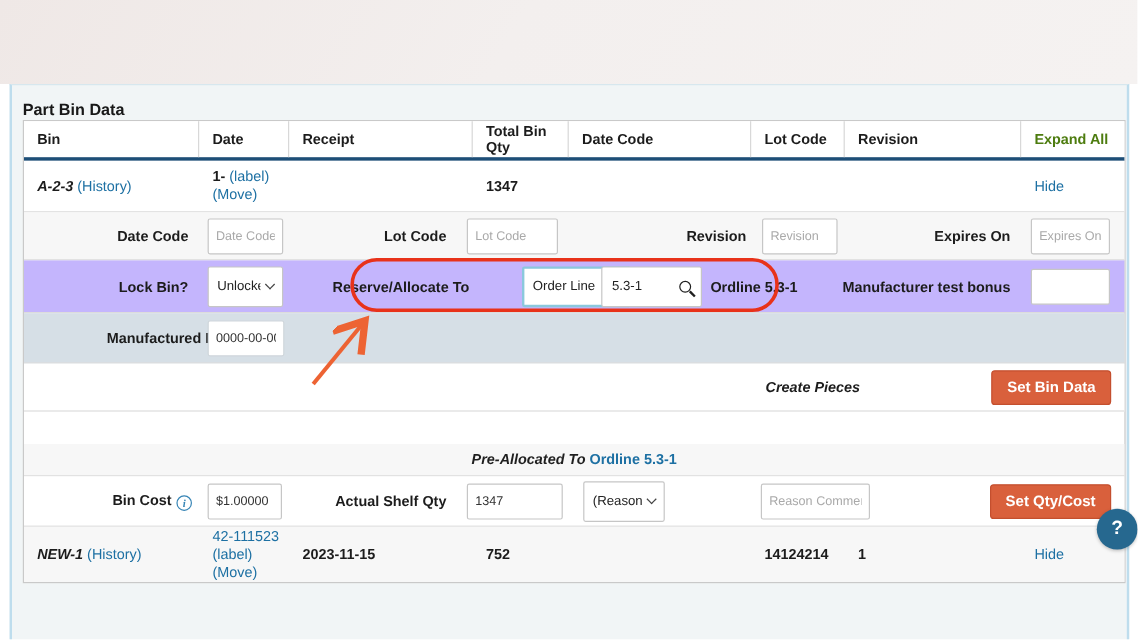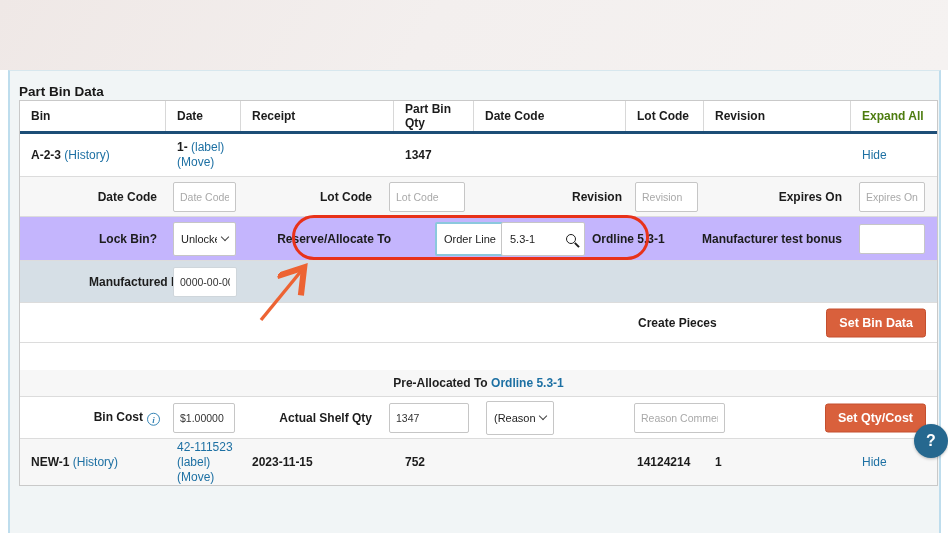--- a/index.html
+++ b/index.html
@@ -42,21 +42,21 @@
   }
   .hdr .cell:last-child { border-right:none; }
   .hdr .expand { color:#4d7c0f; cursor:pointer; }
   .datarow { position:relative; border-bottom:1px solid #dcdcdc; }
   .datarow .cell {
     display:flex; flex-direction:column; justify-content:center;
     padding-left:11px; font-size:12px; color:#1c1c1c;
   }
   .row-a { height:43px; background:#fff; }
   .row-new1 { height:46px; background:#f7f7f7; border-bottom:none; }
-  .bold { font-weight:bold; }
+  .bold { font-weight:bold;font-style:italic; }
   .semib { font-weight:600; }
   .lnk { color:#1d70a3; text-decoration:none; cursor:pointer; }
   .lnk.bold { font-weight:bold; }
   .formrow { position:relative; border-bottom:1px solid #dcdcdc; }
   .r-datecode { height:40px; background:#f7f7f7; }
   .r-lockbin  { height:44px; background:#c4b5fd; }
   .r-mfd      { height:42px; background:#d6dfe6; }
   .r-create   { height:40px; background:#ffffff; }
   .r-prealloc { height:27px; background:#f7f7f7; display:flex; align-items:center; justify-content:center; font-size:12px;margin-top:27px; }
   .r-bincost  { height:42px; background:#ffffff; }
@@ -135,21 +135,21 @@
 <div class="content-bg"></div>
 
 <div class="page-title">Part Bin Data</div>
 
 <div class="pbtable">
 
   <div class="grid-row hdr">
     <div class="cell">Bin</div>
     <div class="cell">Date</div>
     <div class="cell">Receipt</div>
-    <div class="cell">Part Bin Qty</div>
+    <div class="cell">Total Bin Qty</div>
     <div class="cell">Date Code</div>
     <div class="cell">Lot Code</div>
     <div class="cell">Revision</div>
     <div class="cell expand">Expand All</div>
   </div>
 
   <div class="grid-row datarow row-a">
     <div class="cell pad0">
       <span><span class="bold">A-2-3</span>
       <a class="lnk">(History)</a></span>

